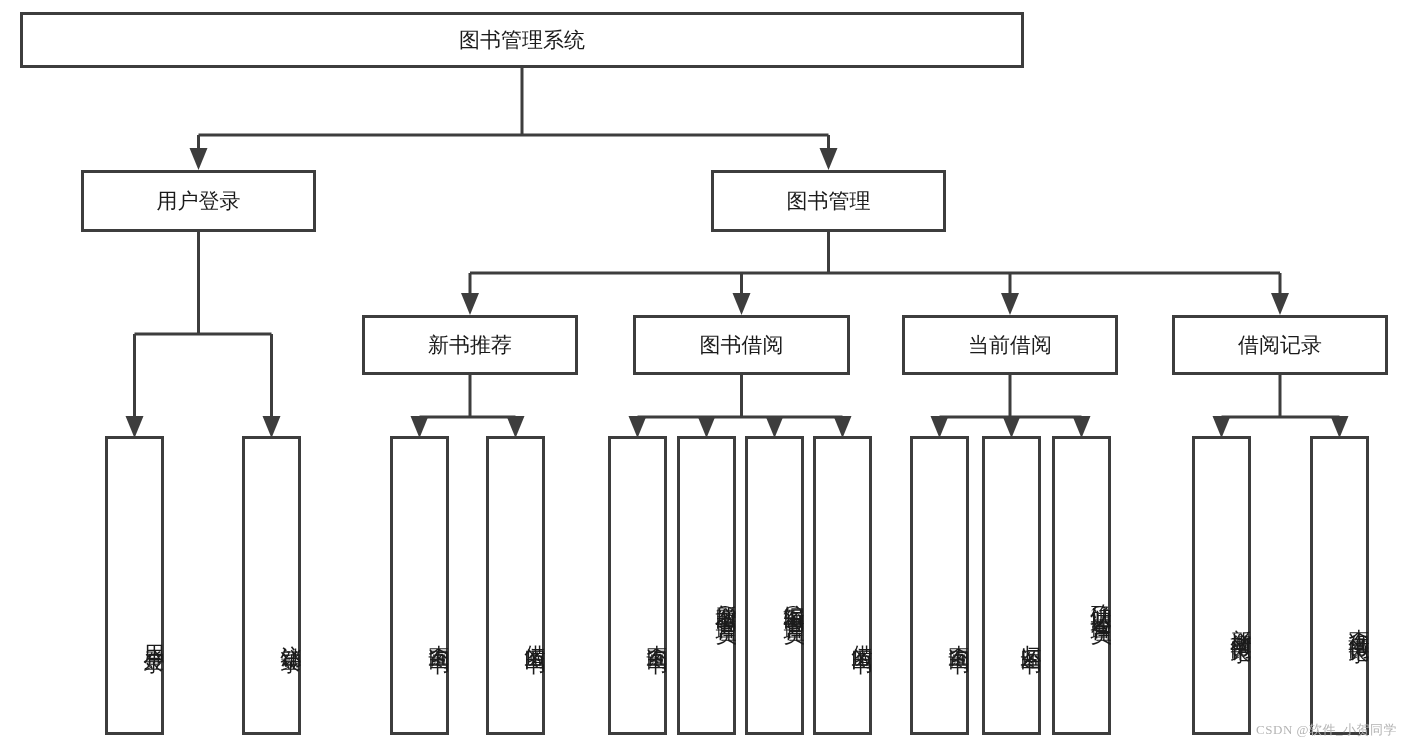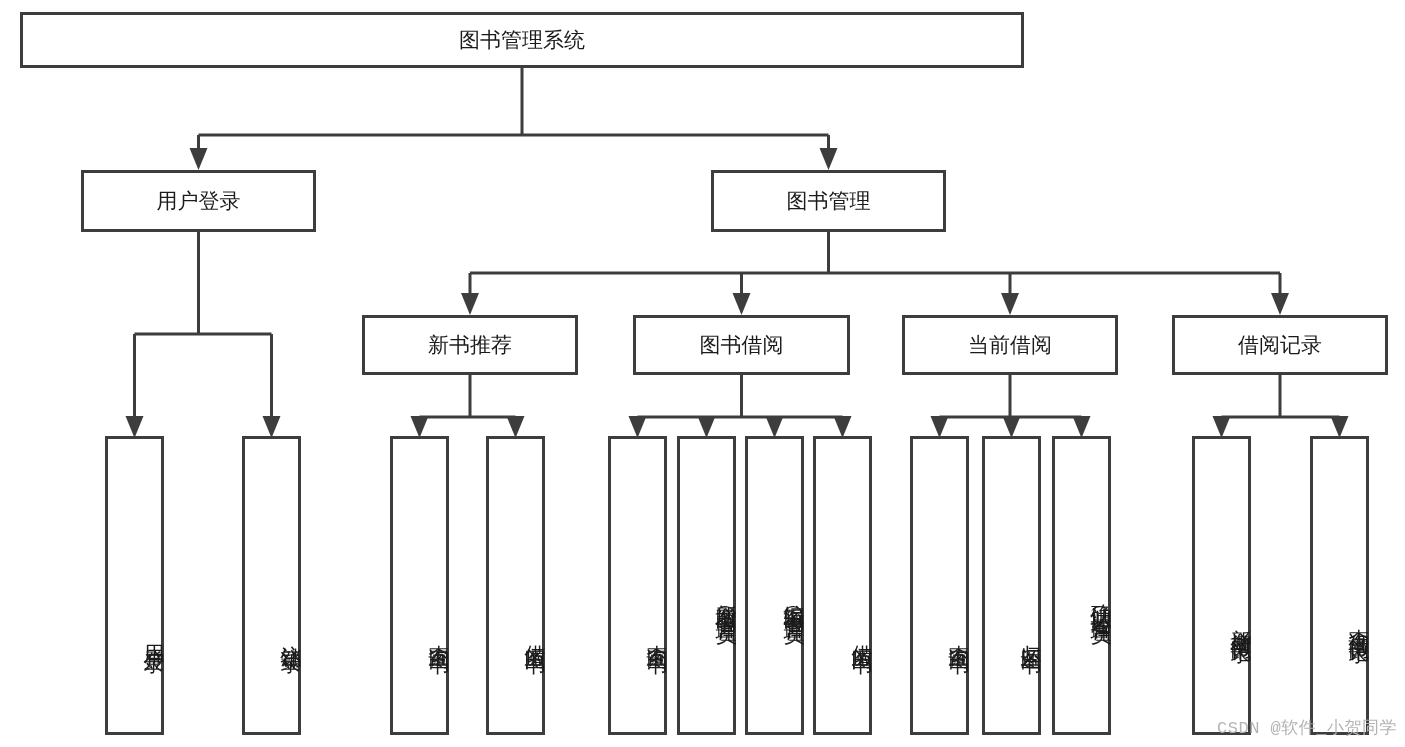--- a/index.html
+++ b/index.html
@@ -67,22 +67,22 @@
     line-height: 1.0;
     color: #1b1b1b;
     letter-spacing: 3px;
     white-space: nowrap;
     pointer-events: none;
   }
   .watermark {
     position: absolute;
     right: 8px;
     bottom: 8px;
-    font-family: Liberation Mono, monospace;
-    font-size: 17px;
+    font-family: Liberation Serif, serif;
+    font-size: 13px;
     color: #b4b4b4;
     letter-spacing: 0.5px;
     white-space: nowrap;
   }
 </style>
 </head>
 <body>
 
 <div id="diagram-root">
 

